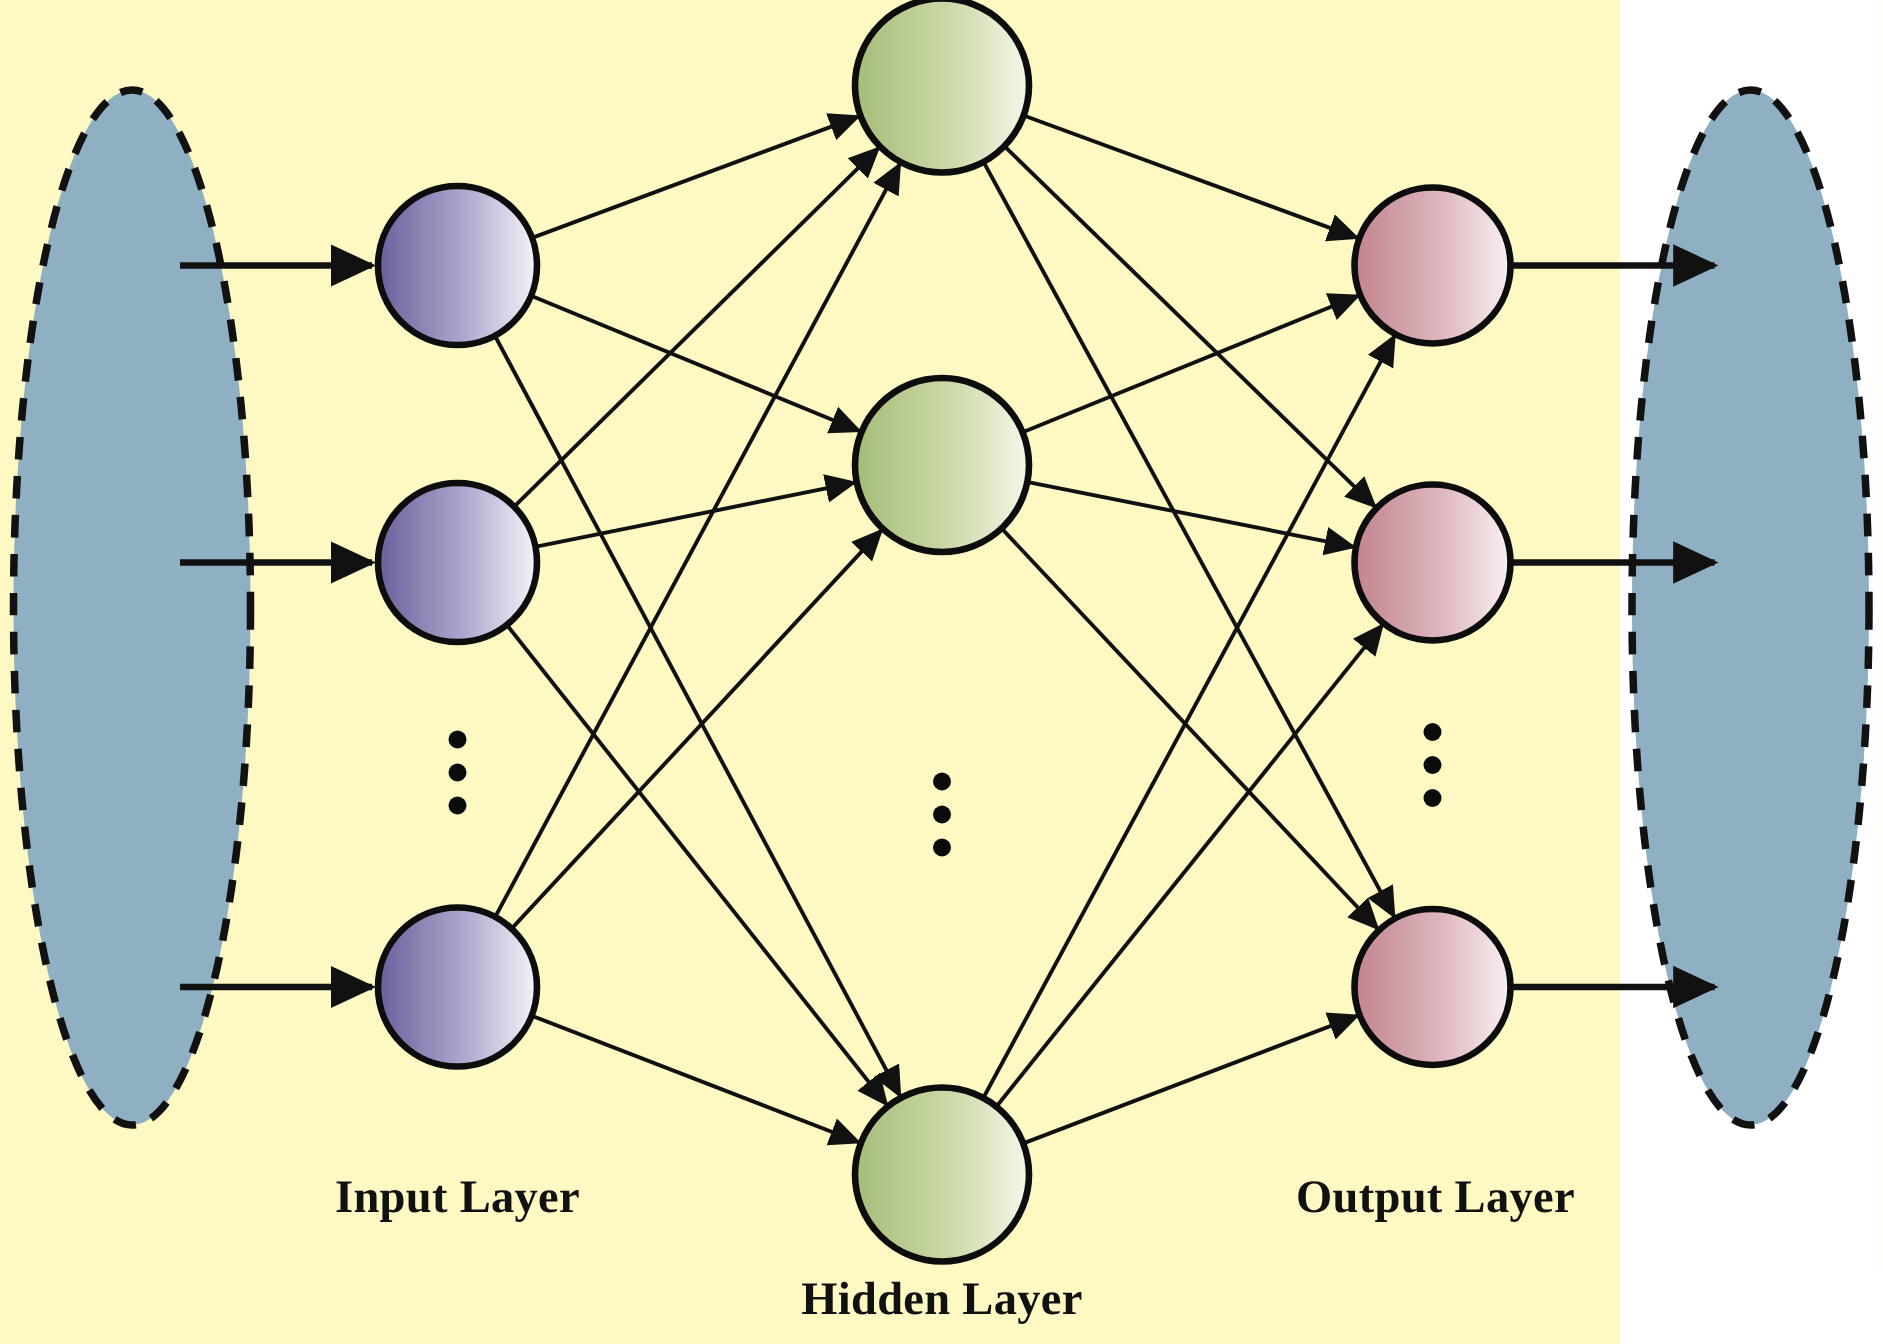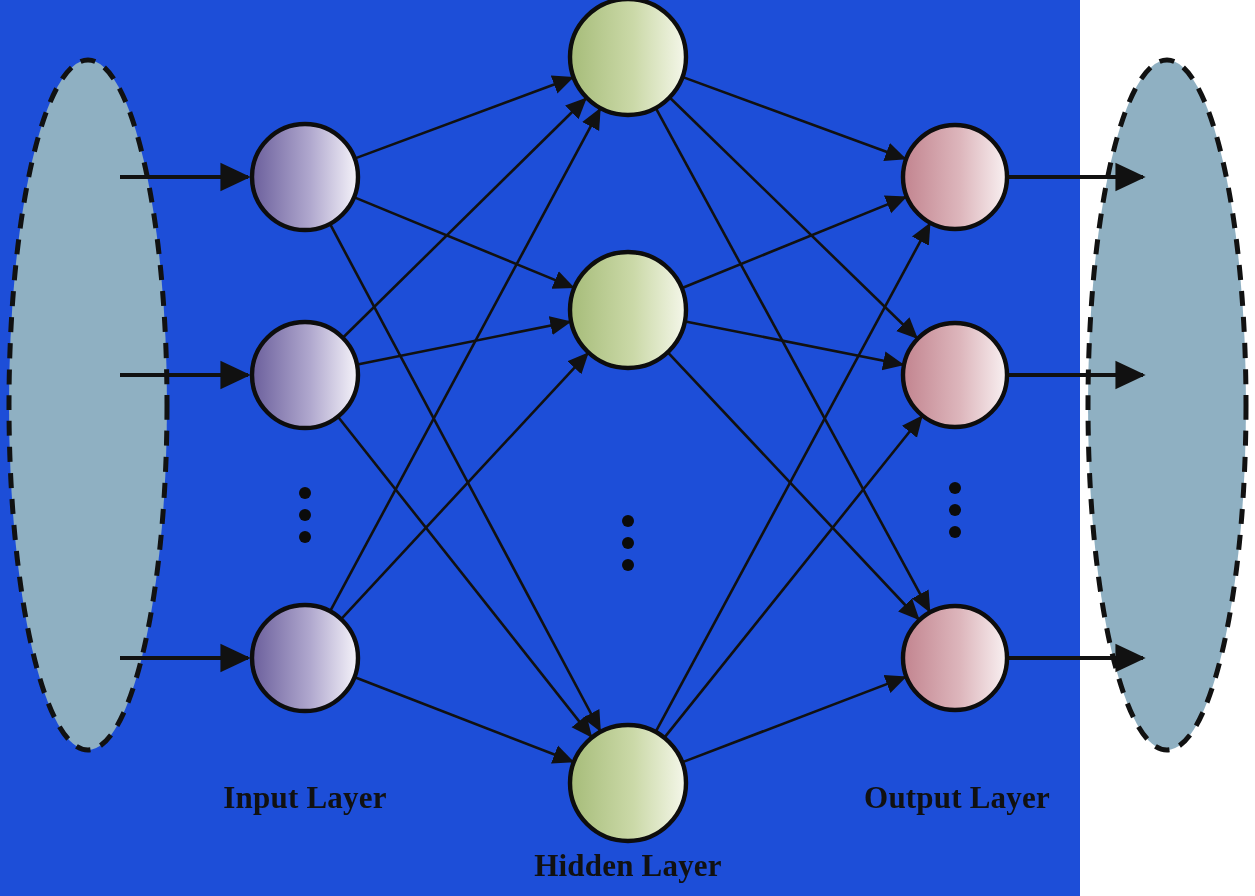--- a/index.html
+++ b/index.html
@@ -11,21 +11,21 @@
   body {
     width: 1255px;
     height: 896px;
     font-family: "Liberation Serif", "DejaVu Serif", serif;
     overflow: hidden;
   }
   #diagram-root {
     position: relative;
     width: 1080px;
     height: 896px;
-    background: #1d4ed8;
+    background: #fef9c3;
   }
   svg#nn-svg {
     position: absolute;
     top: 0;
     left: 0;
     width: 1255px;
     height: 896px;
     display: block;
   }
   .layer-label {

